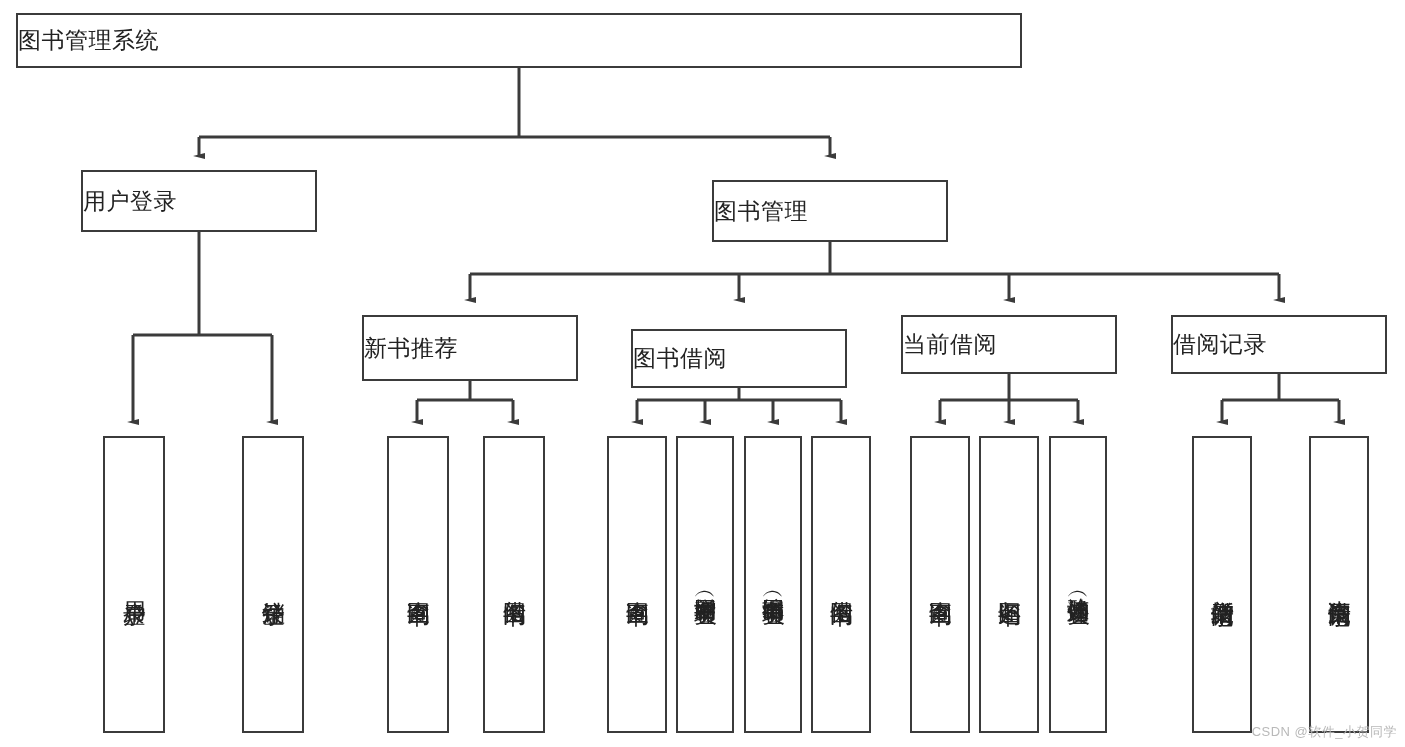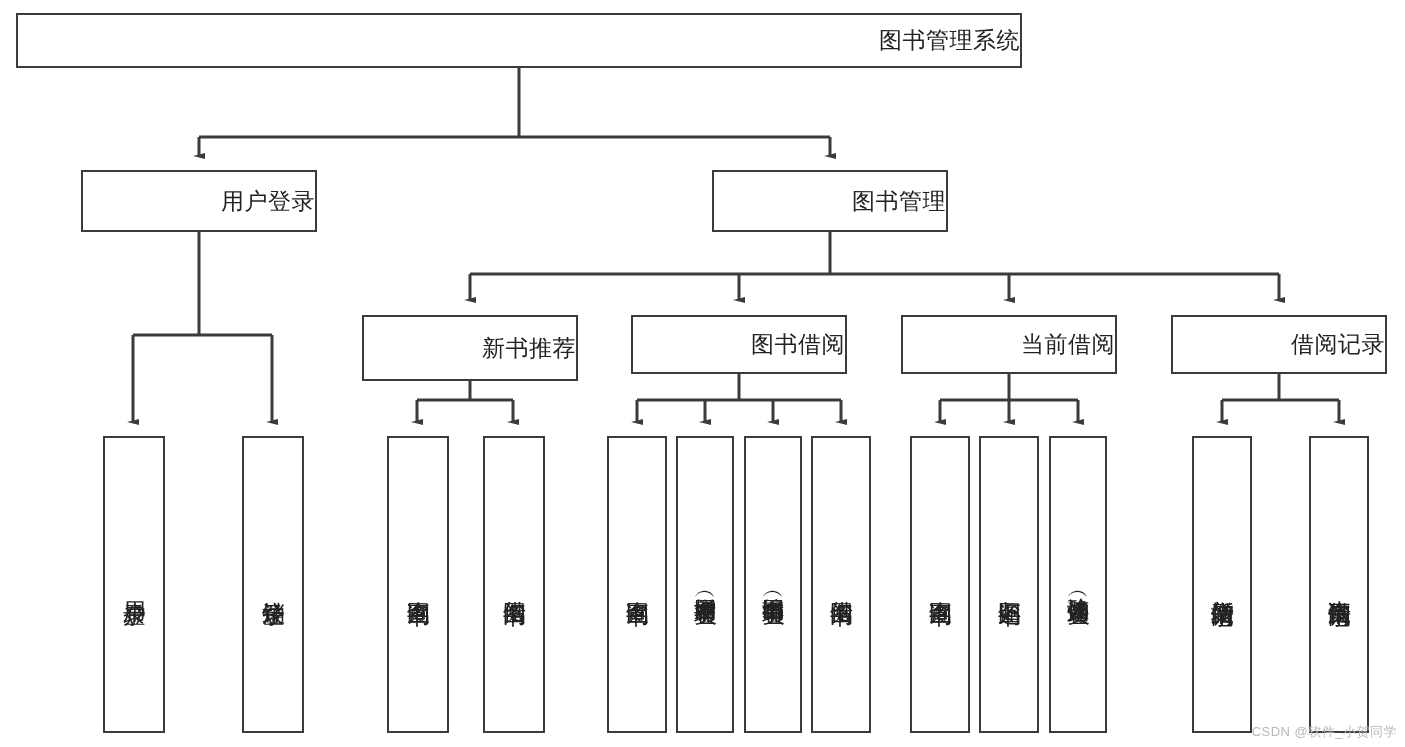--- a/index.html
+++ b/index.html
@@ -26,21 +26,21 @@
     height: 747px;
     pointer-events: none;
   }
   .node {
     position: absolute;
     box-sizing: border-box;
     border: 2px solid #3b3b3b;
     background: #ffffff;
     display: flex;
     align-items: center;
-    justify-content: flex-end;
+    justify-content: flex-start;
     color: #222222;
   }
   .node .label {
     display: block;
     text-align: center;
     line-height: 1.05;
     letter-spacing: 0.5px;
   }
   .node.horiz .label {
     font-size: 23px;
@@ -128,28 +128,28 @@
     </g>
   </svg>
 
   <div class="node horiz" style="left:16px; top:13px; width:1006px; height:55px;">
     <span class="label">图书管理系统</span>
   </div>
 
   <div class="node horiz" style="left:81px; top:170px; width:236px; height:62px;">
     <span class="label">用户登录</span>
   </div>
-  <div class="node horiz" style="left:712px; top:170px; width:236px; height:62px;">
+  <div class="node horiz" style="left:712px; top:180px; width:236px; height:62px;">
     <span class="label">图书管理</span>
   </div>
 
   <div class="node horiz" style="left:362px; top:315px; width:216px; height:66px;">
     <span class="label">新书推荐</span>
   </div>
-  <div class="node horiz" style="left:631px; top:315px; width:216px; height:59px;">
+  <div class="node horiz" style="left:631px; top:329px; width:216px; height:59px;">
     <span class="label">图书借阅</span>
   </div>
   <div class="node horiz" style="left:1171px; top:315px; width:216px; height:59px;">
     <span class="label">借阅记录</span>
   </div>
   <div class="node horiz" style="left:901px; top:315px; width:216px; height:59px;">
     <span class="label">当前借阅</span>
   </div>
 
   <div class="node vert" style="left:103px; top:436px; width:62px; height:297px;">

